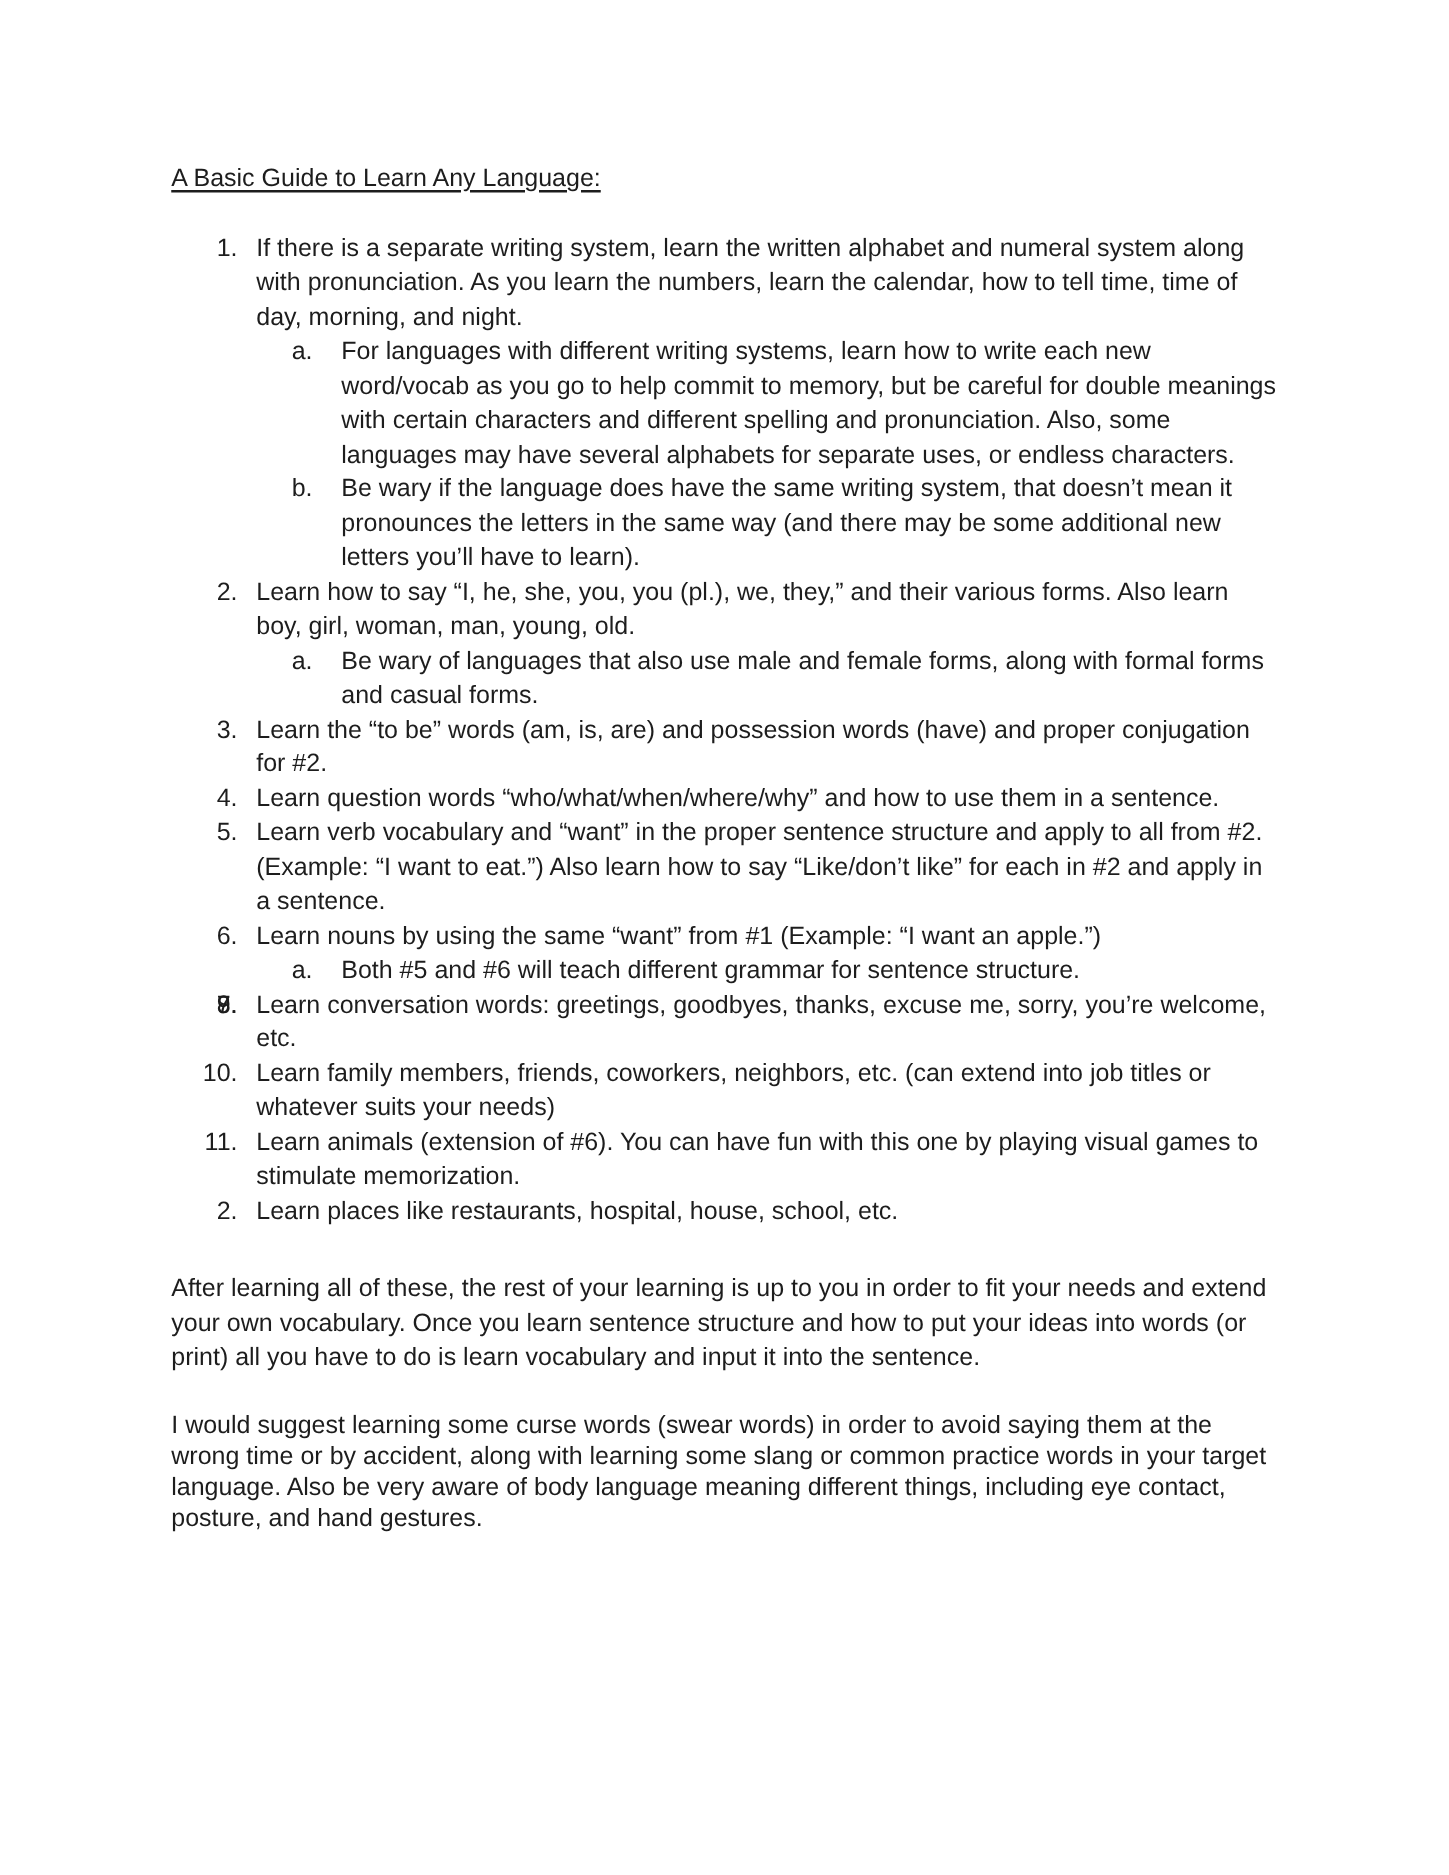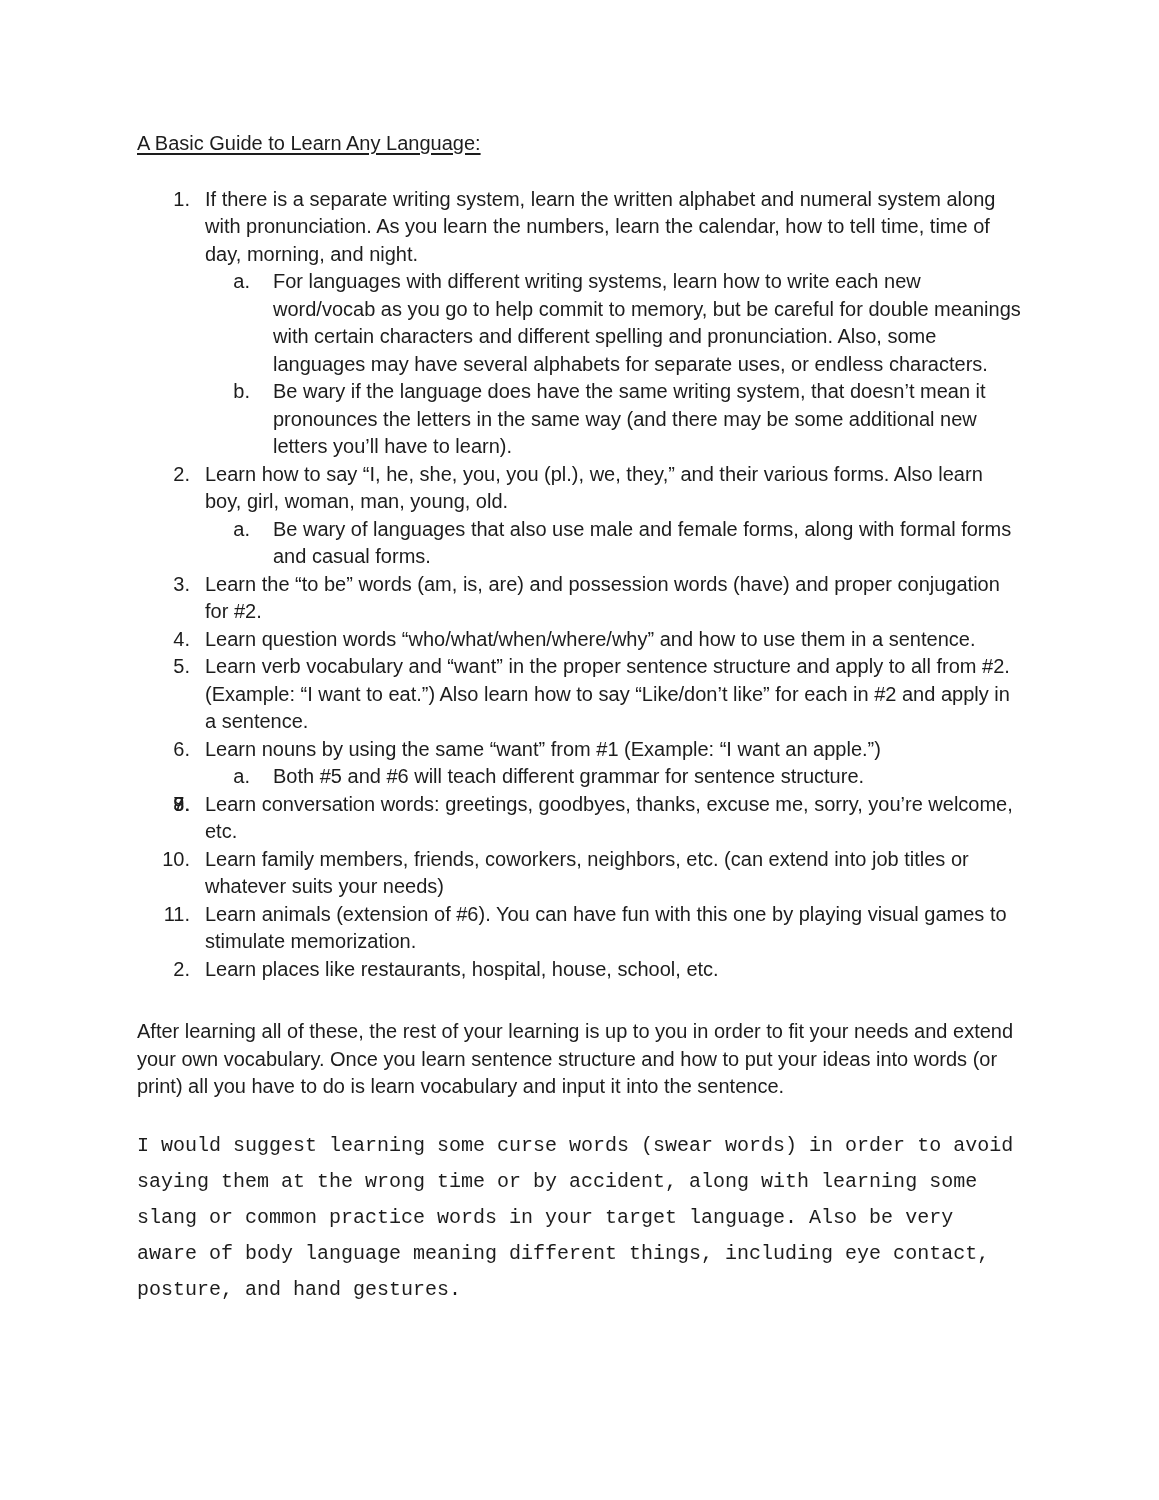--- a/index.html
+++ b/index.html
@@ -42,21 +42,21 @@
   }
   .l1 { padding-left: 68px; }
   .l1 > .num { left: 10px; width: 43px; }
   .l2 { padding-left: 136px; }
   .l2 > .num { left: 75px; width: 38px; }
   .para {
     font-size: 20px;
     line-height: 27.5px;
   }
   .para-1 { margin-top: 35px; }
-  .para-2 { margin-top: 27px; line-height: 36px; font-family: Liberation Mono, monospace; }
+  .para-2 { margin-top: 27px; line-height: 25px; }
 </style>
 </head>
 <body>
 
 <div class="page">
   <div class="content">
 
     <div class="doc-title">A Basic Guide to Learn Any Language:</div>
 
     <div class="guide-list">

